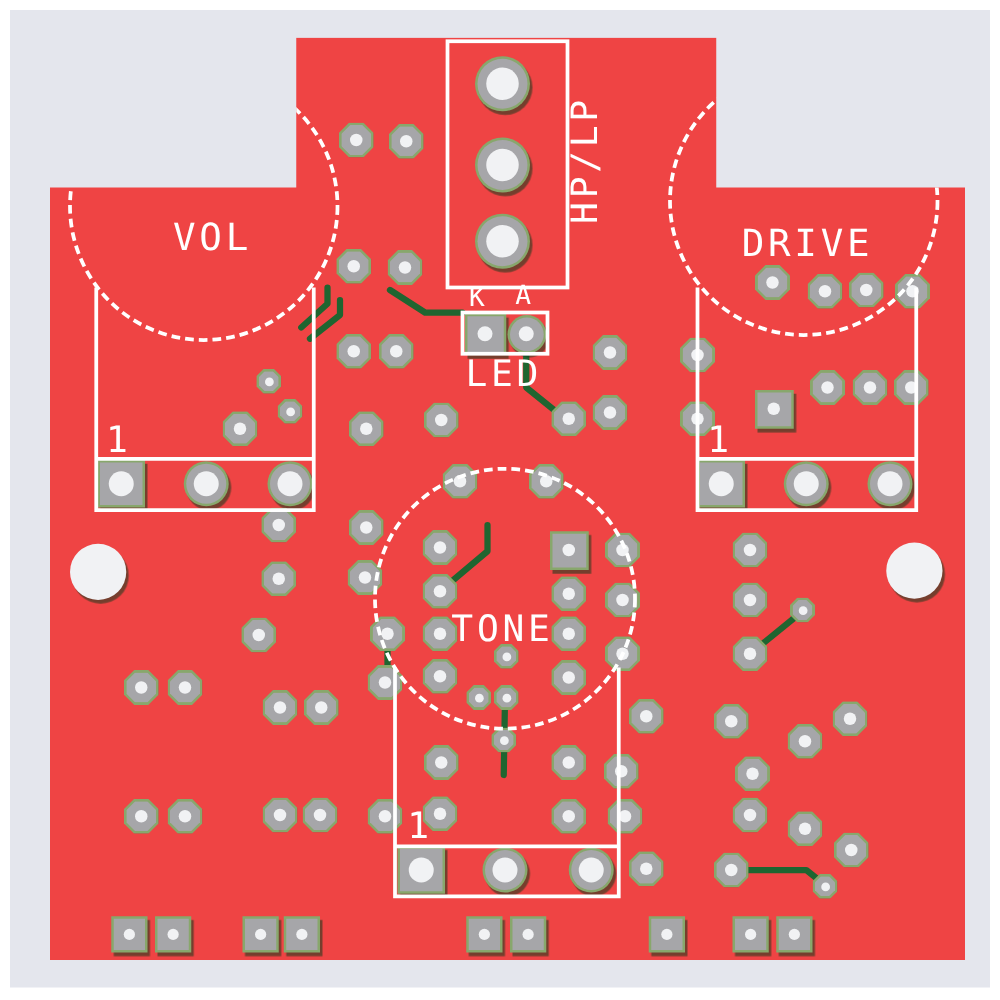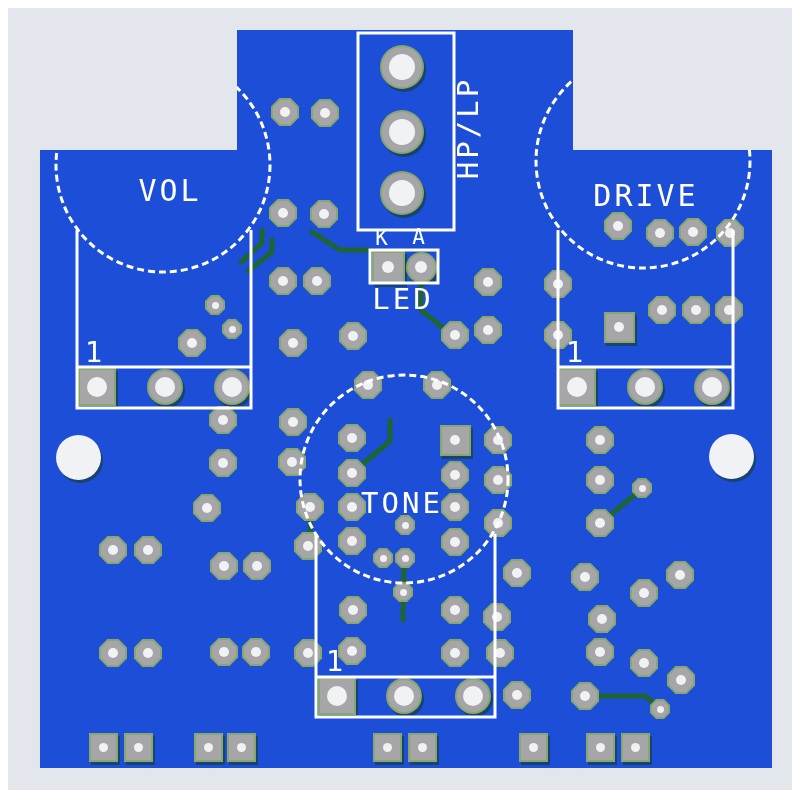--- a/index.html
+++ b/index.html
@@ -27,21 +27,21 @@
   .oct{clip-path:polygon(30% 0%,70% 0%,100% 30%,100% 70%,70% 100%,30% 100%,0% 70%,0% 30%);}
   .rnd{border-radius:50%;}
   .pad .inner{position:absolute;}
   .pad .hole{position:absolute;border-radius:50%;}
   .shadow{filter:drop-shadow(2px 3px 0 rgba(16,58,27,.55));}
 </style>
 </head>
 <body>
 
 <div id="frame" style="background: rgb(228, 230, 237);"></div>
-<div id="board" style="left: 40px; top: 30px; width: 732px; height: 755px; background: #1d4ed8; clip-path: polygon(197px 0px, 533px 0px, 533px 120px, 732px 120px, 732px 738px, 0px 738px, 0px 120px, 197px 120px);">
+<div id="board" style="left: 40px; top: 30px; width: 732px; height: 755px; background: #ef4444; clip-path: polygon(197px 0px, 533px 0px, 533px 120px, 732px 120px, 732px 738px, 0px 738px, 0px 120px, 197px 120px);">
   <svg id="traces-svg" width="732" height="738" viewBox="0 0 732 738">
       <polyline points="381,252 381,280 407,301" fill="none" stroke="#1f6530" stroke-width="5" stroke-linecap="round" stroke-linejoin="round"></polyline>
       <polyline points="545,666 605,666 620,678" fill="none" stroke="#1f6530" stroke-width="5" stroke-linecap="round" stroke-linejoin="round"></polyline>
       <polyline points="602,459 564,490" fill="none" stroke="#1f6530" stroke-width="5" stroke-linecap="round" stroke-linejoin="round"></polyline>
       <polyline points="364,529 363,590" fill="none" stroke="#1f6530" stroke-width="5" stroke-linecap="round" stroke-linejoin="round"></polyline>
       <polyline points="270,479 270,514" fill="none" stroke="#1f6530" stroke-width="5" stroke-linecap="round" stroke-linejoin="round"></polyline>
       <polyline points="201,232 222,213 222,200" fill="none" stroke="#1f6530" stroke-width="5" stroke-linecap="round" stroke-linejoin="round"></polyline>
       <polyline points="208,241 232,222 232,210" fill="none" stroke="#1f6530" stroke-width="5" stroke-linecap="round" stroke-linejoin="round"></polyline>
       <polyline points="312,443 350,411 350,390" fill="none" stroke="#1f6530" stroke-width="5" stroke-linecap="round" stroke-linejoin="round"></polyline>
       <polyline points="330,220 300,220 272,202" fill="none" stroke="#1f6530" stroke-width="5" stroke-linecap="round" stroke-linejoin="round"></polyline>

